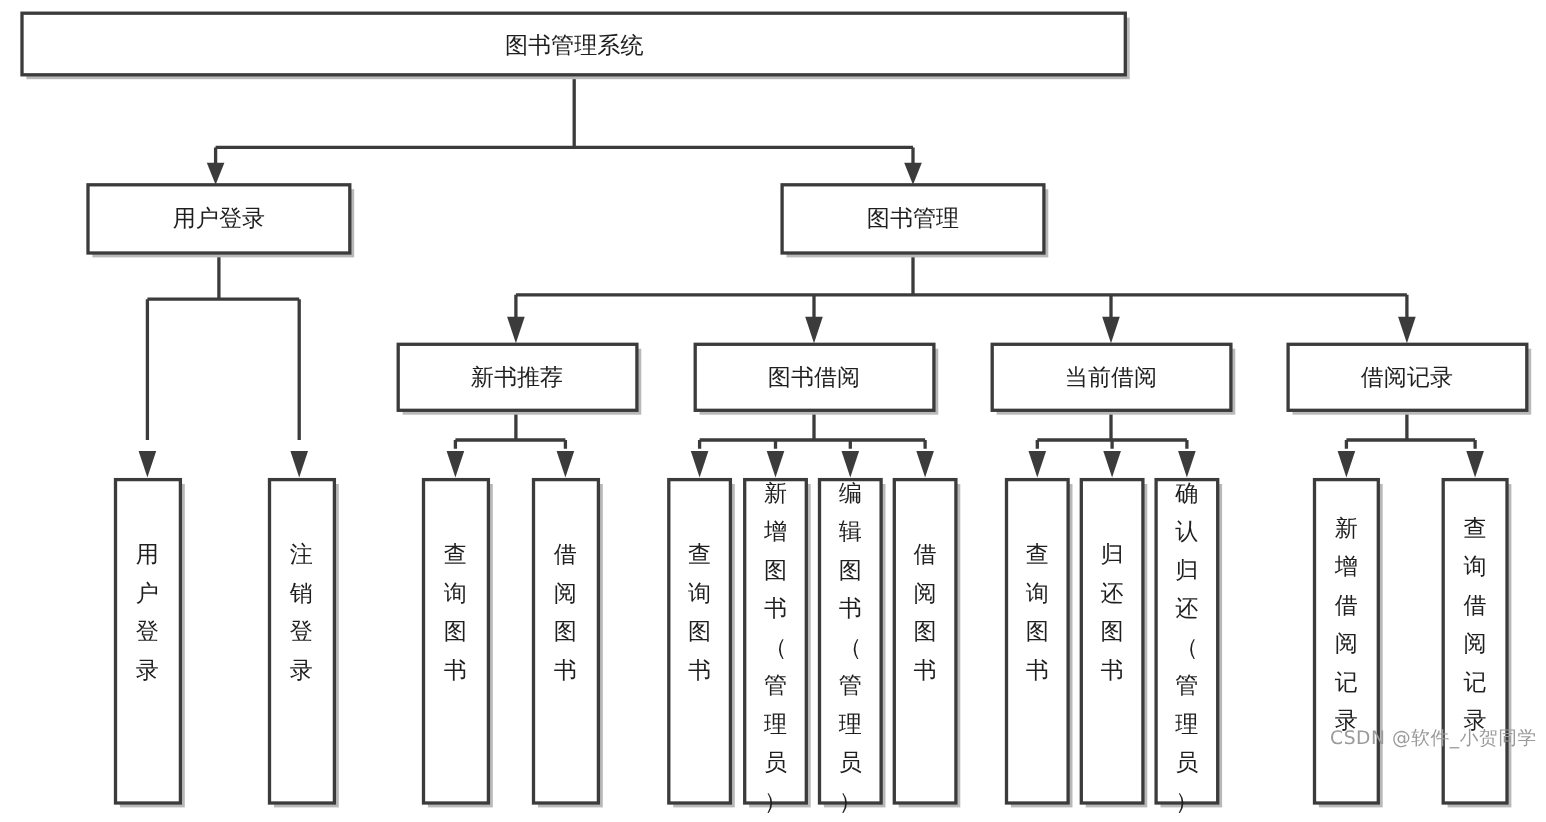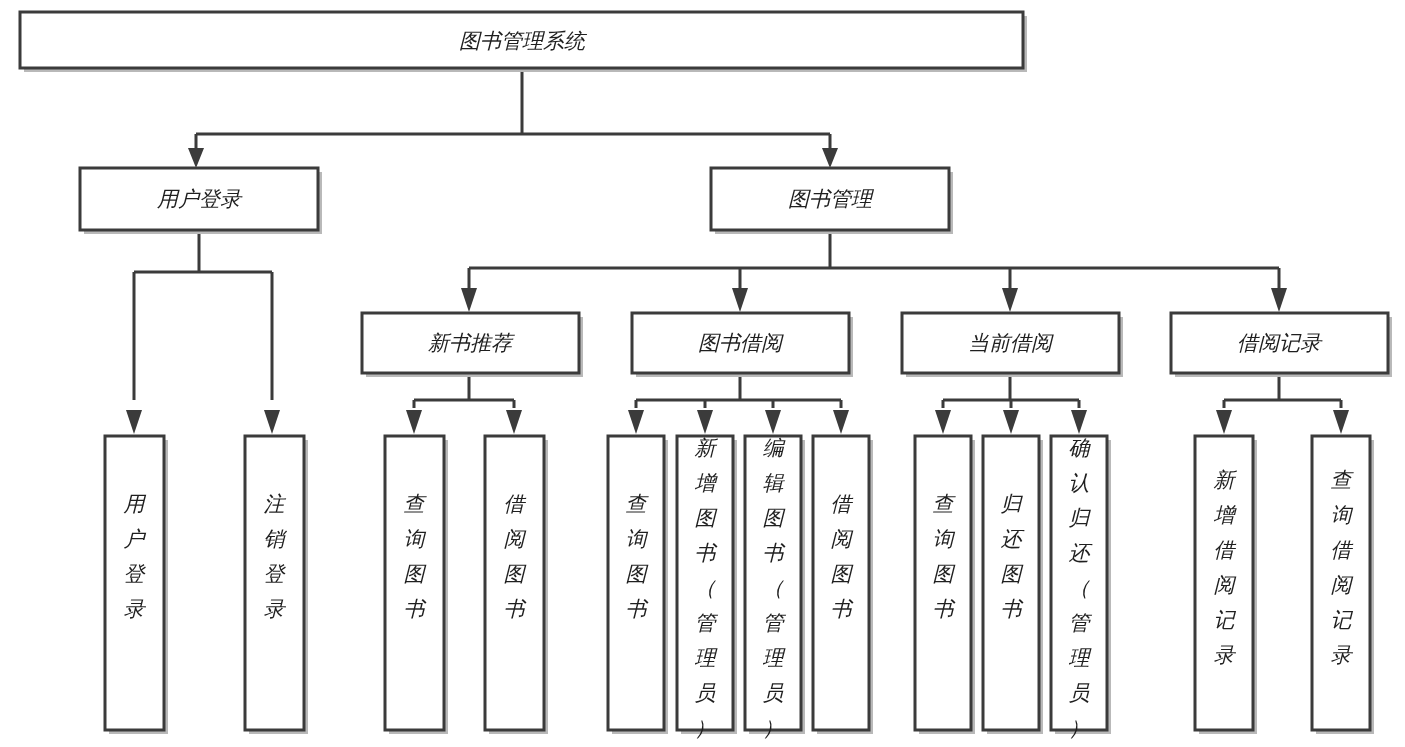--- a/index.html
+++ b/index.html
@@ -11,21 +11,20 @@
     width: 1405px;
     height: 747px;
     overflow: hidden;
     font-family: "DejaVu Sans", "Liberation Sans", sans-serif;
   }
   #diagram-root {
     position: relative;
     width: 1405px;
     height: 688px;
     background: #ffffff;
-    font-style: italic;
   }
   svg.flow {
     position: absolute;
     left: 0;
     top: 0;
     width: 1405px;
     height: 747px;
     display: block;
   }
   .node-rect {
@@ -228,13 +227,14 @@
     </g>
 
     <g>
       <rect class="node-shadow" x="1316" y="440" width="58" height="294"></rect>
       <rect class="node-rect" x="1312" y="436" width="58" height="294"></rect>
       <text class="node-label-v" x="1341" y="487"><tspan x="1341" y="487">查</tspan><tspan x="1341" y="522">询</tspan><tspan x="1341" y="557">借</tspan><tspan x="1341" y="592">阅</tspan><tspan x="1341" y="627">记</tspan><tspan x="1341" y="662">录</tspan></text>
     </g>
 
   </svg>
 
+  <div class="watermark">CSDN @软件_小贺同学</div>
 </div>
 
 </body></html>

